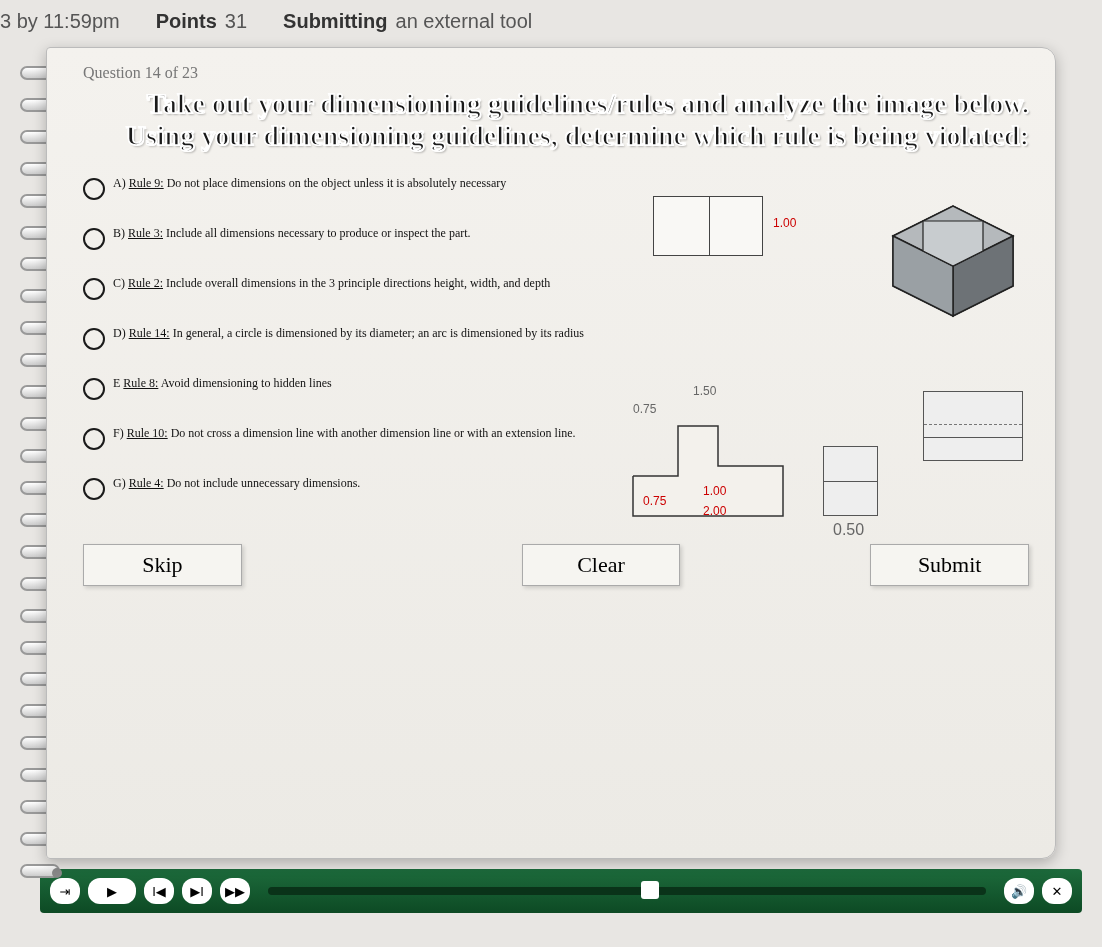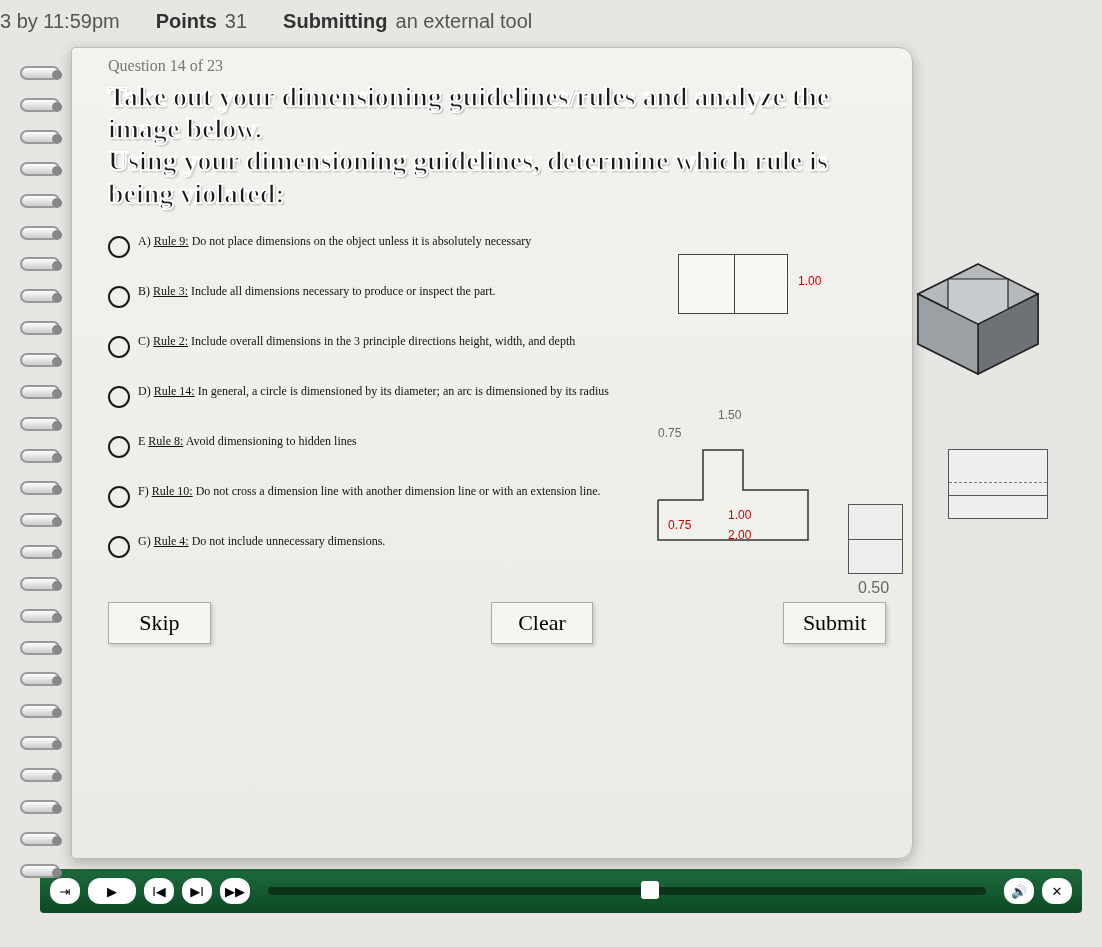--- a/index.html
+++ b/index.html
@@ -45,47 +45,47 @@
 }
 .ring::after{
   content:"";
   position:absolute;
   right:-4px; top:2px;
   width:10px;height:10px;
   background:#888;
   border-radius:50%;
 }
 .paper {
-  margin-left: 51px;
-  width: 842px;
+  margin-left: 26px;
+  width: 1010px;
   min-height: 812px;
   background: linear-gradient(#f4f2ee,#eceae5);
   border: 1px solid #bbb;
   border-radius: 4px 14px 14px 4px;
-  padding: 9px 26px 20px 36px;
+  padding: 16px 26px 20px 36px;
   box-shadow: 0 4px 14px rgba(0,0,0,.25);
   position: relative;
 }
 .qcount {
   font-family: "Times New Roman", serif;
   font-size: 16px;
   color: #777;
 }
 .mc-title {
   font-family: "Times New Roman", serif;
   font-size: 38px;
   text-align: center;
   color: #222;
   margin-top: -20px;
 }
 .prompt {
   font-family: "Times New Roman", serif;
   font-size: 28px;
   font-weight: bold;
-  text-align: left;
+  text-align: right;
   margin: 6px 0 24px 0;
   -webkit-text-stroke: 1.5px #fff;
   text-shadow: 1px 1px 0 #fff,-1px -1px 0 #fff,2px 2px 2px rgba(0,0,0,.25);
   color:#1a1a1a;
   line-height: 1.15;
 }
 .body-row { display:flex; gap:20px; }
 .choices {
   flex: 0 0 520px;
   font-family: "Times New Roman", serif;
@@ -278,21 +278,21 @@
         <div class="iso" style="left:240px;top:0;">
           <svg viewBox="0 0 170 150">
             <polygon points="30,60 90,30 150,60 150,110 90,140 30,110" fill="#8a8f93" stroke="#222" stroke-width="1.5"></polygon>
             <polygon points="30,60 90,30 150,60 90,90" fill="#b5b9bc" stroke="#222" stroke-width="1.5"></polygon>
             <polygon points="90,90 150,60 150,110 90,140" fill="#6d7276" stroke="#222" stroke-width="1.5"></polygon>
             <polygon points="30,60 90,90 90,140 30,110" fill="#9aa0a4" stroke="#222" stroke-width="1.5"></polygon>
             <polygon points="60,45 120,45 120,75 90,90 60,75" fill="#c8cccf" stroke="#222" stroke-width="1.2"></polygon>
           </svg>
         </div>
 
-        <div style="position:absolute;left:0;top:174px;width:200px;height:160px;">
+        <div style="position:absolute;left:0;top:208px;width:200px;height:160px;">
           <div class="dim dimg" style="left:70px;top:0;">1.50</div>
           <div class="dim dimg" style="left:10px;top:18px;">0.75</div>
           <svg style="position:absolute;left:0;top:32px;" width="170" height="110">
             <polyline points="10,60 10,100 160,100 160,50 95,50 95,10 55,10 55,60 10,60" fill="#f3f1ec" stroke="#333" stroke-width="1.5"></polyline>
           </svg>
           <div class="dim" style="left:20px;top:110px;">0.75</div>
           <div class="dim" style="left:80px;top:100px;">1.00</div>
           <div class="dim" style="left:80px;top:120px;">2.00</div>
         </div>
 

